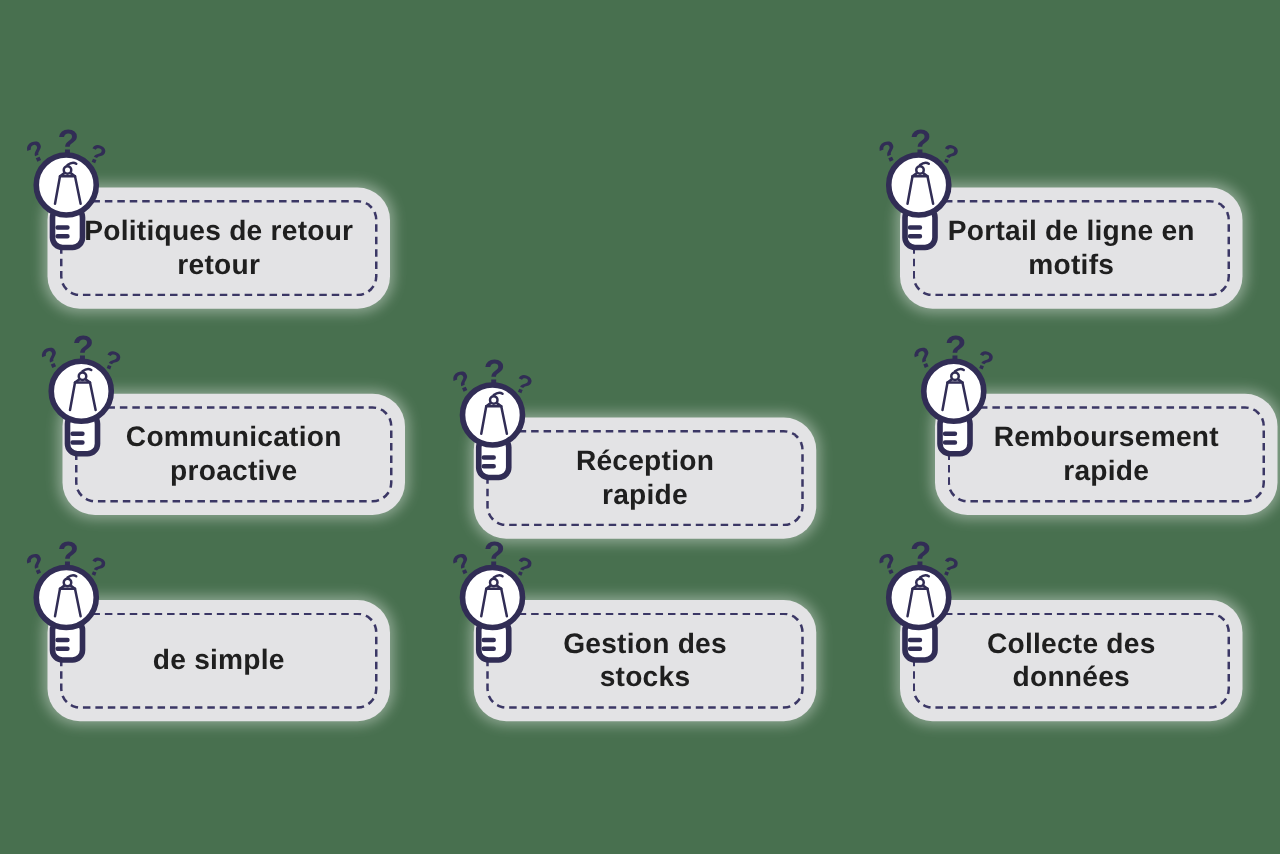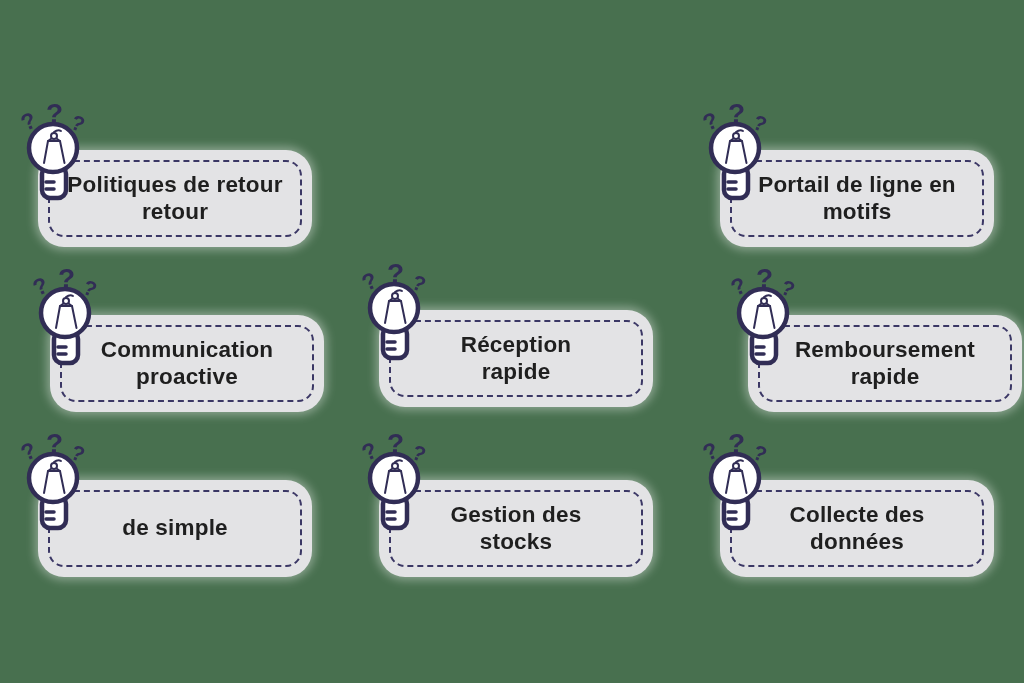--- a/index.html
+++ b/index.html
@@ -99,21 +99,21 @@
       <div class="label">
           <span>Communication</span>
           <span>proactive</span>
         </div>
     </div>
     <svg class="bulb" viewBox="0 0 72 116">
         <use href="#bulb-def"></use>
       </svg>
   </div>
 
-  <div class="cell" style="left:379px;top:310px">
+  <div class="cell" style="left:379px;top:334px">
     <div class="card">
         <div class="dash"></div>
       <div class="label">
           <span>Réception</span>
           <span>rapide</span>
         </div>
     </div>
     <svg class="bulb" viewBox="0 0 72 116">
         <use href="#bulb-def"></use>
       </svg>

